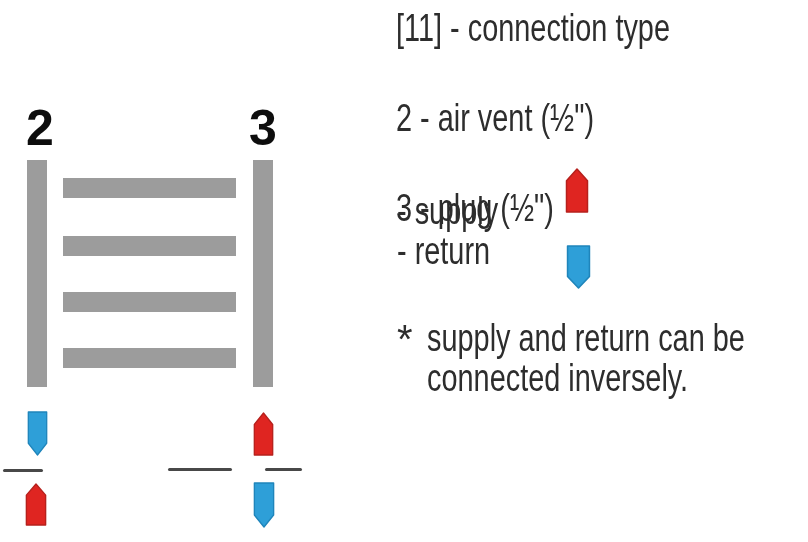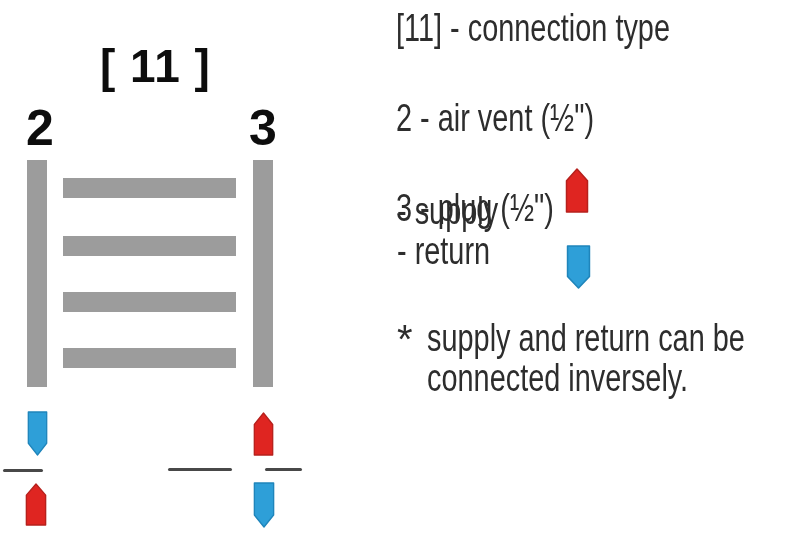--- a/index.html
+++ b/index.html
@@ -107,21 +107,20 @@
     white-space: pre;
   }
   .note-line.l1 { top: 318px; }
   .note-line.l2 { top: 358px; }
 </style>
 </head>
 <body>
 
 <div class="stage">
 
-  <div class="conn-label">[ 11 ]</div>
   <div class="port-label left">2</div>
   <div class="port-label right">3</div>
 
   <div class="vbar left"></div>
   <div class="vbar right"></div>
   <div class="rung r1"></div>
   <div class="rung r2"></div>
   <div class="rung r3"></div>
   <div class="rung r4"></div>
 

